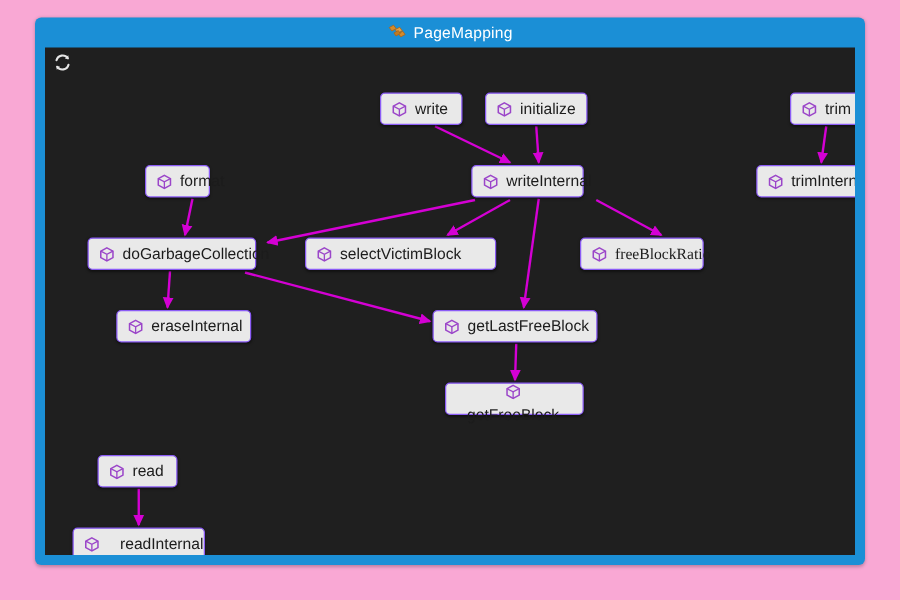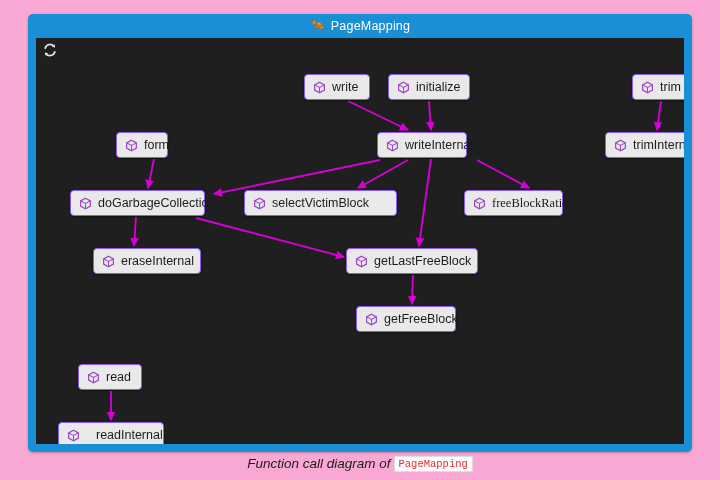--- a/index.html
+++ b/index.html
@@ -300,21 +300,21 @@
           <div class="node" style="left: 310px; top: 210px; width: 132px;">
             <span style="display: flex;">
               <svg class="cube-icon" viewBox="0 0 16 16" aria-hidden="true">
                 <path d="M8 1.6 L14 4.8 L14 11.2 L8 14.4 L2 11.2 L2 4.8 Z" fill="none" stroke="#9b46c9" stroke-width="1.5"></path>
                 <path d="M2 4.8 L8 8 L14 4.8" fill="none" stroke="#9b46c9" stroke-width="1.3"></path>
                 <path d="M8 8 L8 14.4" fill="none" stroke="#9b46c9" stroke-width="1.3"></path>
               </svg>
             </span>
             <span class="node-label">getLastFreeBlock</span>
           </div>
-          <div class="node" style="left: 320px; top: 268px; width: 100px;">
+          <div class="node" style="left: 320px; top: 268px; width: 111px; flex-direction: column;">
             <span style="display: flex;">
               <svg class="cube-icon" viewBox="0 0 16 16" aria-hidden="true">
                 <path d="M8 1.6 L14 4.8 L14 11.2 L8 14.4 L2 11.2 L2 4.8 Z" fill="none" stroke="#9b46c9" stroke-width="1.5"></path>
                 <path d="M2 4.8 L8 8 L14 4.8" fill="none" stroke="#9b46c9" stroke-width="1.3"></path>
                 <path d="M8 8 L8 14.4" fill="none" stroke="#9b46c9" stroke-width="1.3"></path>
               </svg>
             </span>
             <span class="node-label">getFreeBlock</span>
           </div>
           <div class="node" style="left: 42px; top: 326px; width: 64px; justify-content: center;">
@@ -335,17 +335,14 @@
                 <path d="M8 8 L8 14.4" fill="none" stroke="#9b46c9" stroke-width="1.3"></path>
               </svg>
             </span>
             <span class="node-label">readInternal</span>
           </div>
         </div>
 
     </div>
   </div>
 
-  <div class="caption">
-    <span>Function call diagram of</span><span class="code">PageMapping</span>
-  </div>
 
 </div>
 
 </body></html>

